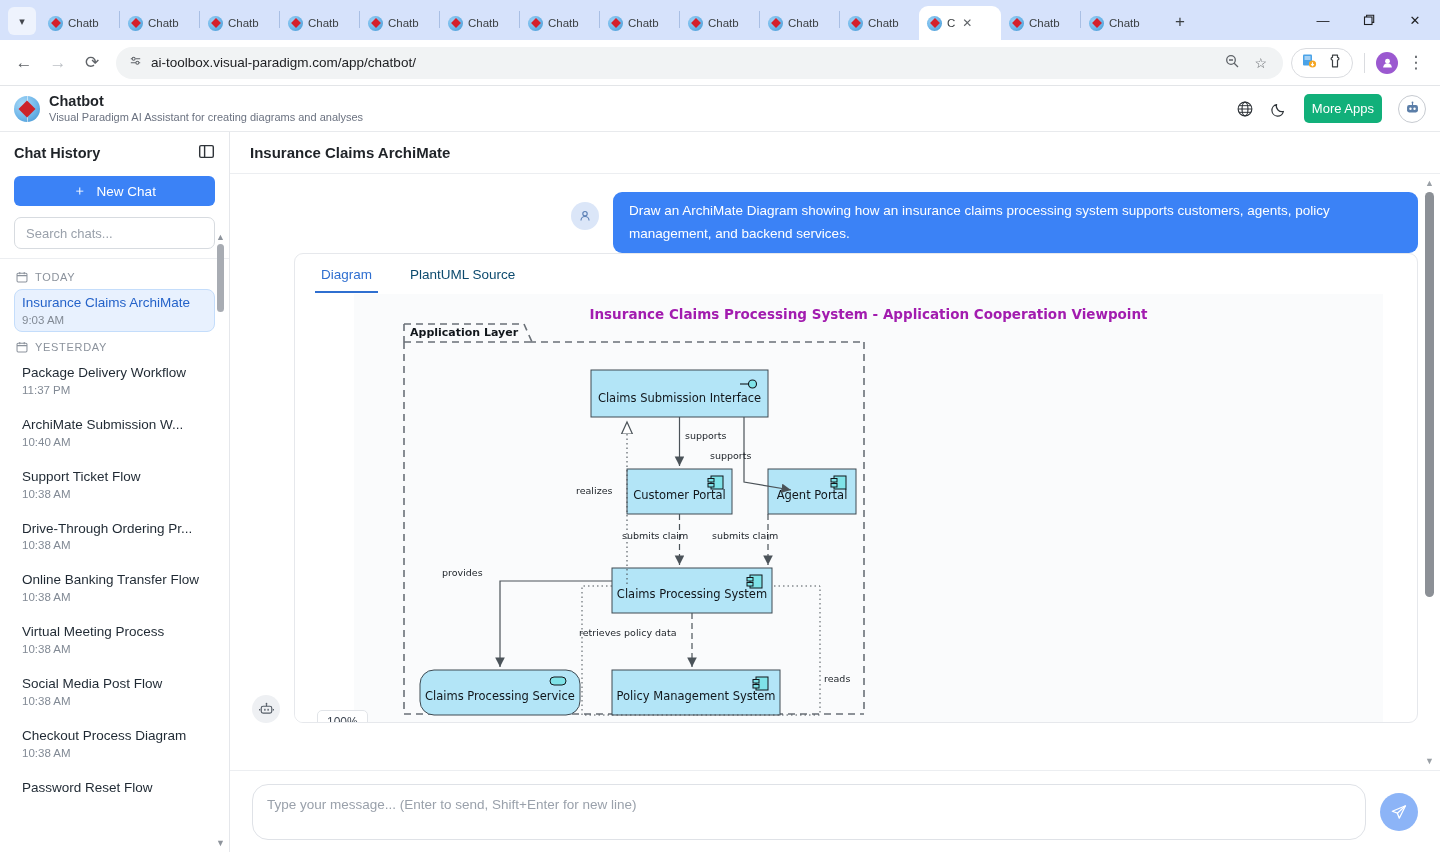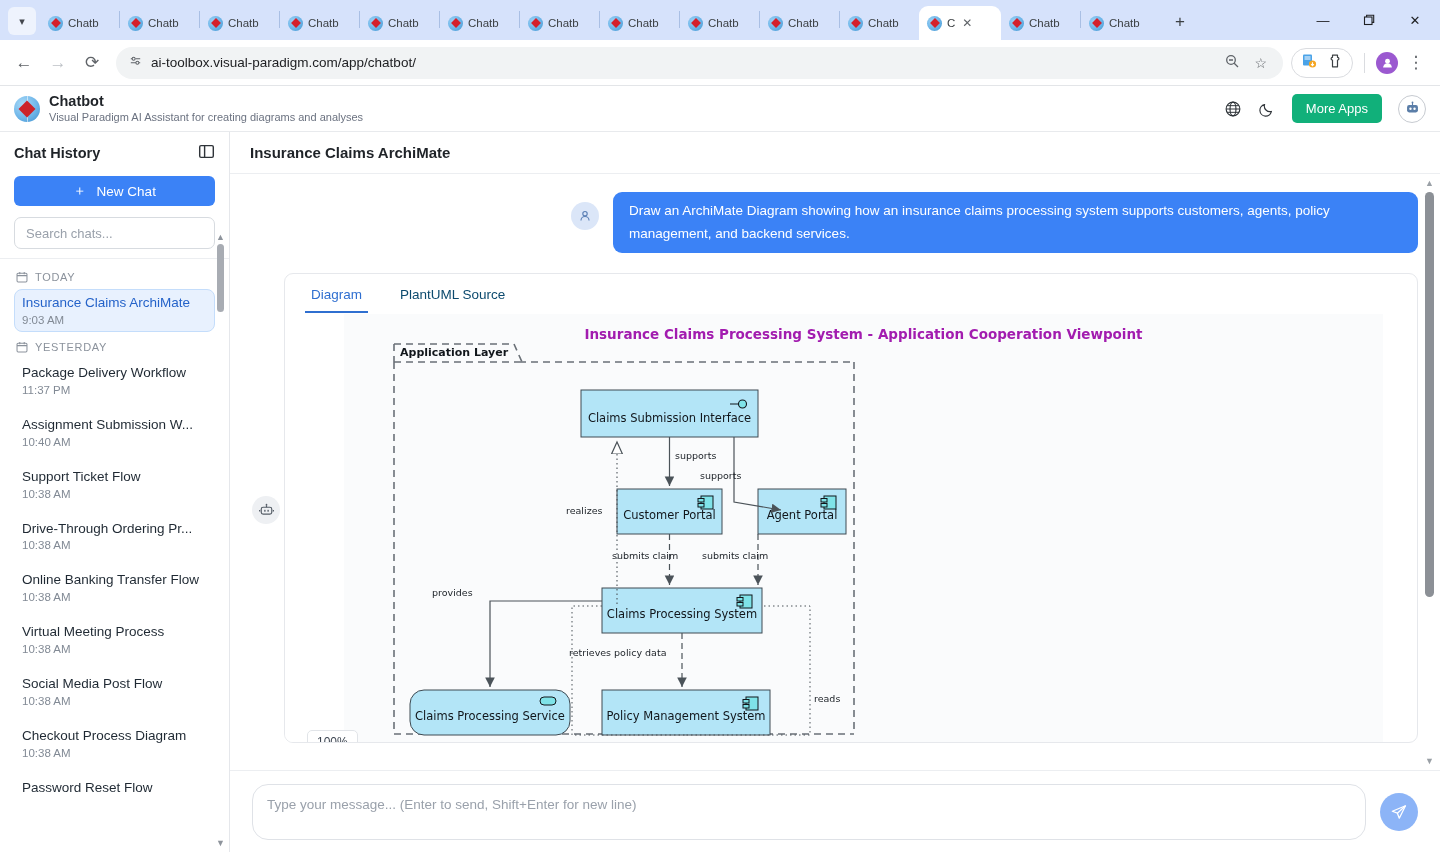--- a/index.html
+++ b/index.html
@@ -97,21 +97,21 @@
   .brand-logo::before {
     content: ""; position: absolute; left: 50%; top: 0; width: 1px; height: 100%;
     background: rgba(255,255,255,.55);
   }
   #brand-title { font-size: 14.5px; font-weight: bold; color: #1f2328; line-height: 1.15;}
   #brand-sub { font-size: 11px; color: #6b7280; line-height: 1.3; }
   .header-right { margin-left: auto; display: flex; align-items: center; gap: 16px; }
   .hdr-icon { color: #374151; font-size: 16px; display: flex; }
   #more-apps-btn {
     background: #11b07a; color: #fff; font-size: 13px; border: none;
-    height: 29px; padding: 0 14px; border-radius: 5px; cursor: pointer;
+    height: 29px; padding: 0 8px; border-radius: 5px; cursor: pointer;
     font-family: inherit;
   }
   .bot-badge {
     width: 28px; height: 28px; border-radius: 50%; border: 1px solid #c7cbd1;
     display: flex; align-items: center; justify-content: center;
   }
 
   
   #app-body { display: flex; height: calc(852px - 40px - 46px - 46px); }
 
@@ -172,21 +172,21 @@
   .msg-user { display: flex; gap: 14px; align-items: flex-start; justify-content: flex-end; }
   .avatar-user {
     width: 28px; height: 28px; border-radius: 50%; background: #dbe6f8; flex: none;
     display: flex; align-items: center; justify-content: center; color: #5a7fb5;
     margin-top: 10px; order: 1;
   }
   .bubble-user {
     order: 2; background: #3b82f6; color: #fff; border-radius: 9px;
     padding: 8px 16px; font-size: 13.5px; line-height: 1.68; max-width: 805px;
   }
-  .msg-bot { display: flex; gap: 4px; align-items: center; margin-top: 20px; }
+  .msg-bot { display: flex; gap: 14px; align-items: flex-end; }
   .avatar-bot {
     width: 28px; height: 28px; border-radius: 50%; background: #eef0f3; flex: none;
     display: flex; align-items: center; justify-content: center; color: #565e68;
     margin-top: 4px;
   }
   .artifact {
     flex: 1; border: 1px solid #e6e8ec; border-radius: 9px; background: #fff;
     min-width: 0; overflow: hidden; height: 470px; position: relative;
   }
   .artifact-tabs { display: flex; gap: 0; padding: 0 20px; }
@@ -450,21 +450,21 @@
             <rect x="1.2" y="2.6" width="11.6" height="10.2" rx="1.3" fill="none" stroke="#8b929c" stroke-width="1.2"></rect>
             <path d="M1.2 5.4h11.6M4.4 1.2v2.6M9.6 1.2v2.6" stroke="#8b929c" stroke-width="1.2"></path>
           </svg>
           <span>YESTERDAY</span>
         </div>
         <div class="chat-item">
           <div class="ci-title">Package Delivery Workflow</div>
           <div class="ci-time">11:37 PM</div>
         </div>
         <div class="chat-item">
-          <div class="ci-title">Assignment Submission W...</div>
+          <div class="ci-title">ArchiMate Submission W...</div>
           <div class="ci-time">10:40 AM</div>
         </div>
         <div class="chat-item">
           <div class="ci-title">Support Ticket Flow</div>
           <div class="ci-time">10:38 AM</div>
         </div>
         <div class="chat-item">
           <div class="ci-title">Drive-Through Ordering Pr...</div>
           <div class="ci-time">10:38 AM</div>
         </div>

